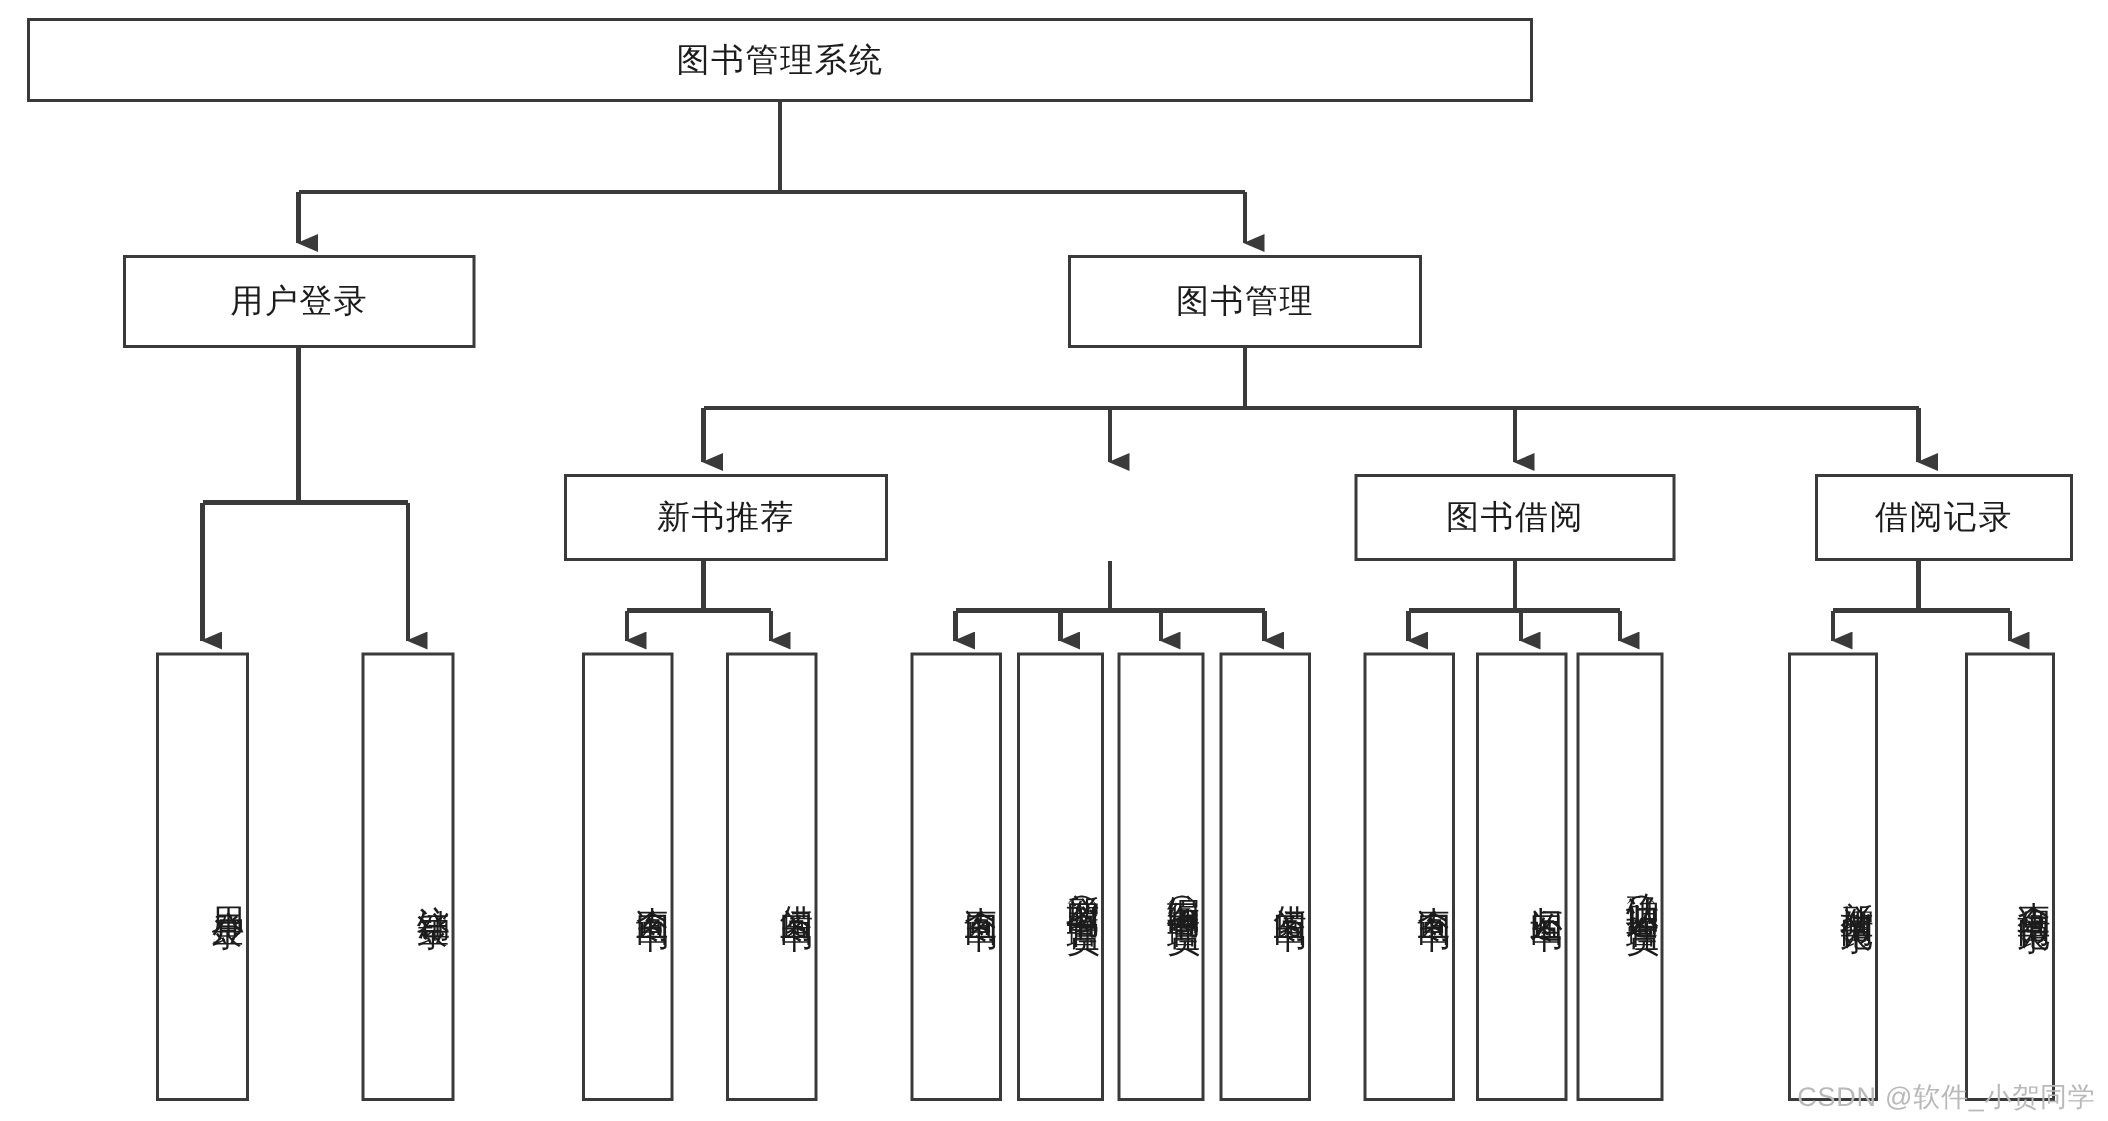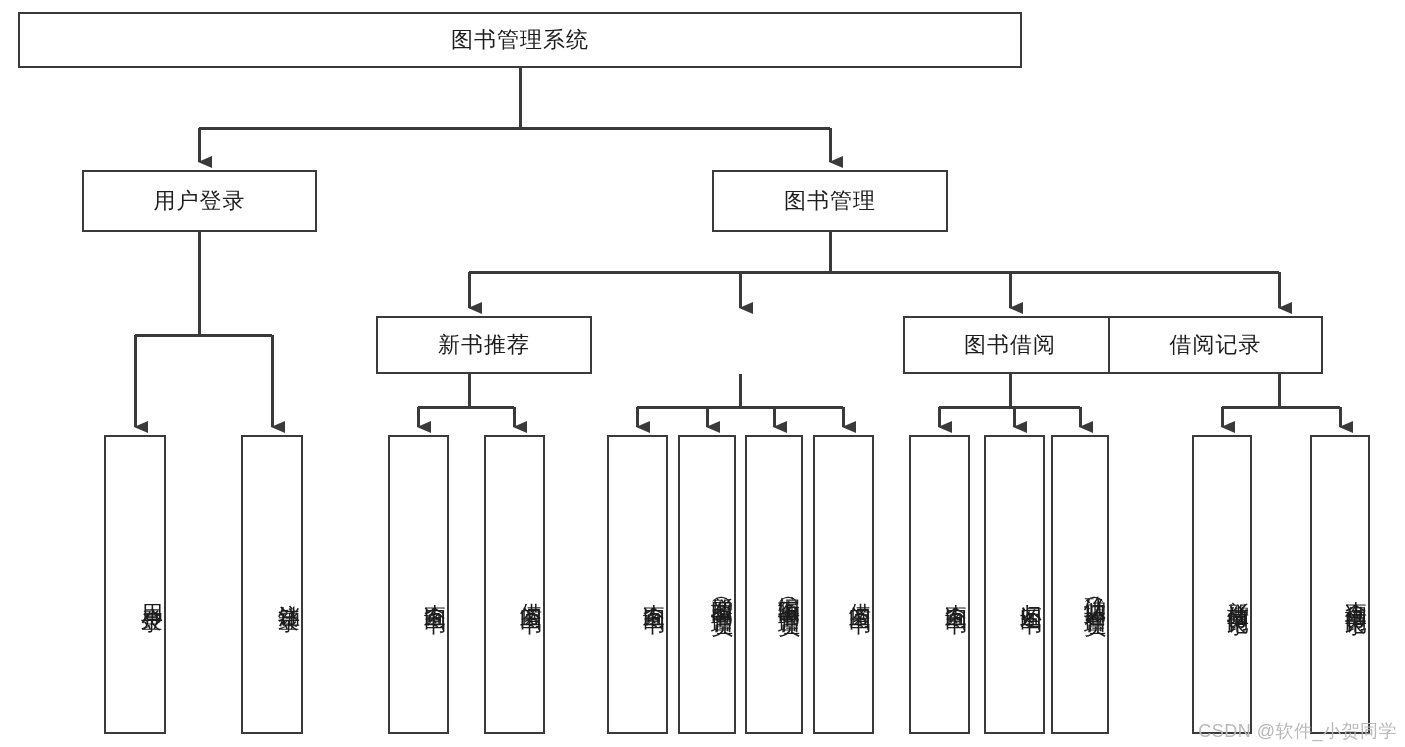--- a/index.html
+++ b/index.html
@@ -134,21 +134,21 @@
   <div class="node horiz" style="left:712px; top:170px; width:236px; height:62px;text-align:center;">
     <span class="nlabel">图书管理</span>
   </div>
 
   <div class="node horiz" style="left:376px; top:316px; width:216px; height:58px;">
     <span class="nlabel">新书推荐</span>
   </div>
   <div class="node horiz" style="left:903px; top:316px; width:214px; height:58px;">
     <span class="nlabel">图书借阅</span>
   </div>
-  <div class="node horiz" style="left:1108px; top:316px; width:215px; height:58px;">
+  <div class="node horiz" style="left:1210px; top:316px; width:172px; height:58px;">
     <span class="nlabel">借阅记录</span>
   </div>
 
   <div class="node vert" style="left:104px; top:435px; width:62px; height:299px;">
     <span class="nlabel">用户登录</span>
   </div>
   <div class="node vert" style="left:241px; top:435px; width:62px; height:299px;">
     <span class="nlabel">注销登录</span>
   </div>
   <div class="node vert" style="left:388px; top:435px; width:61px; height:299px;">

